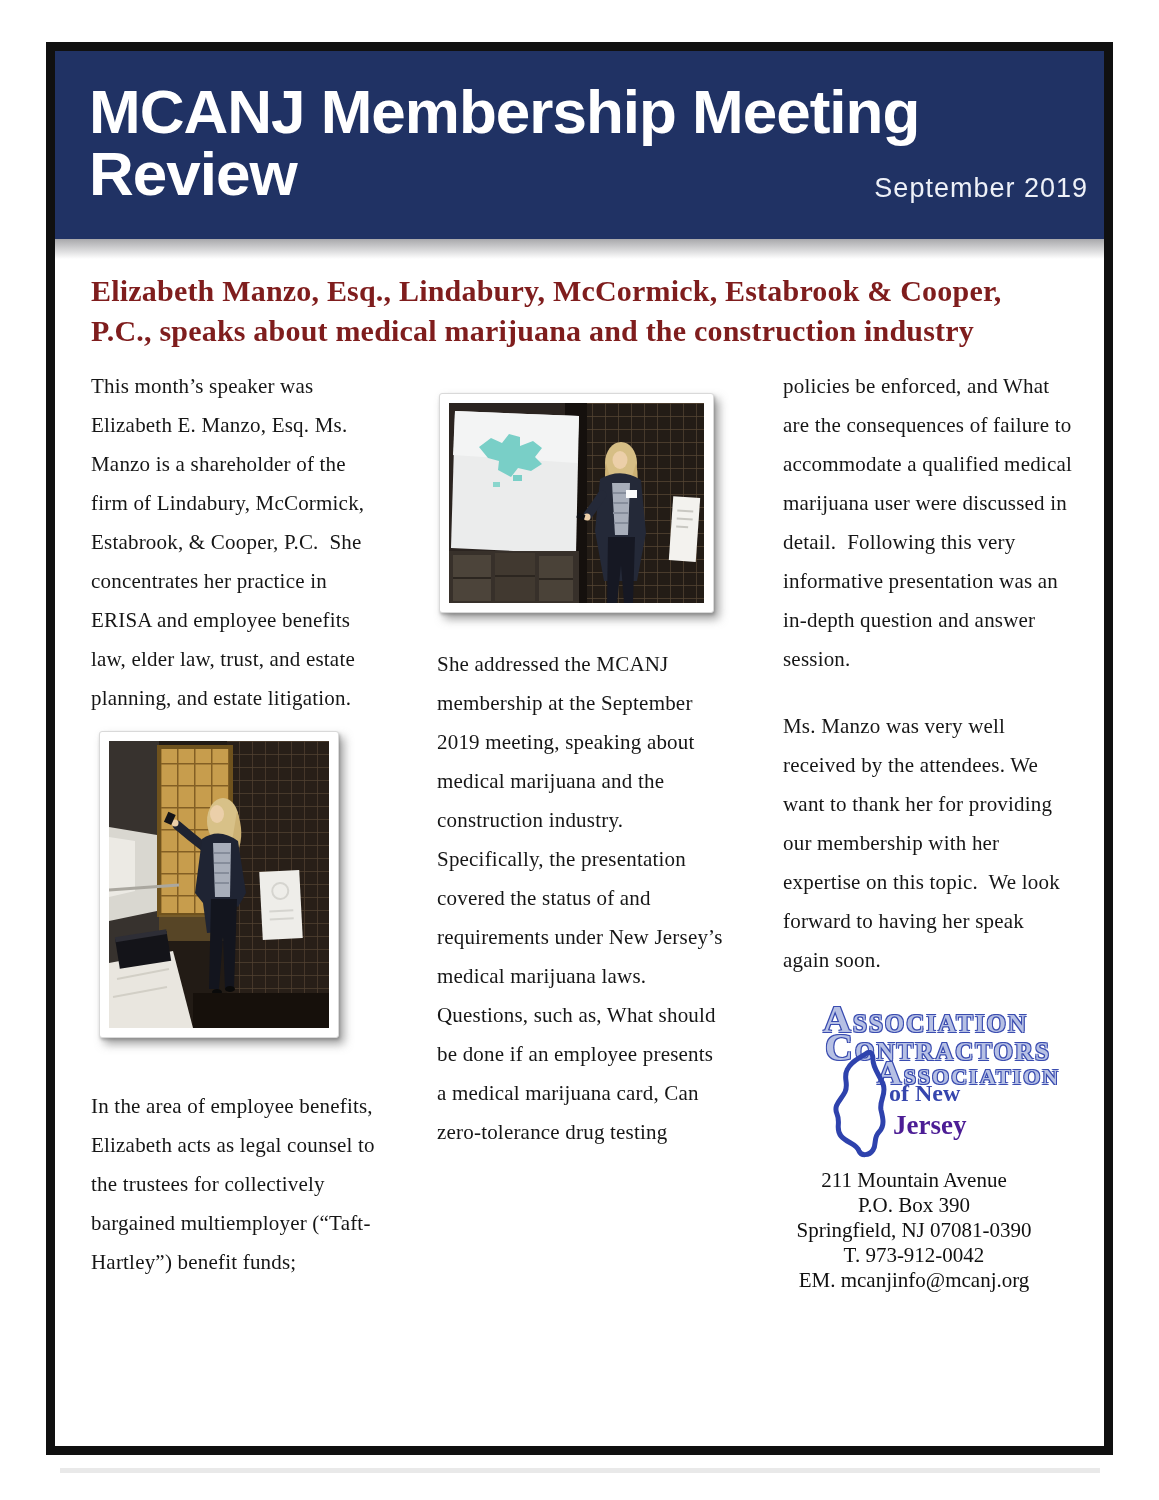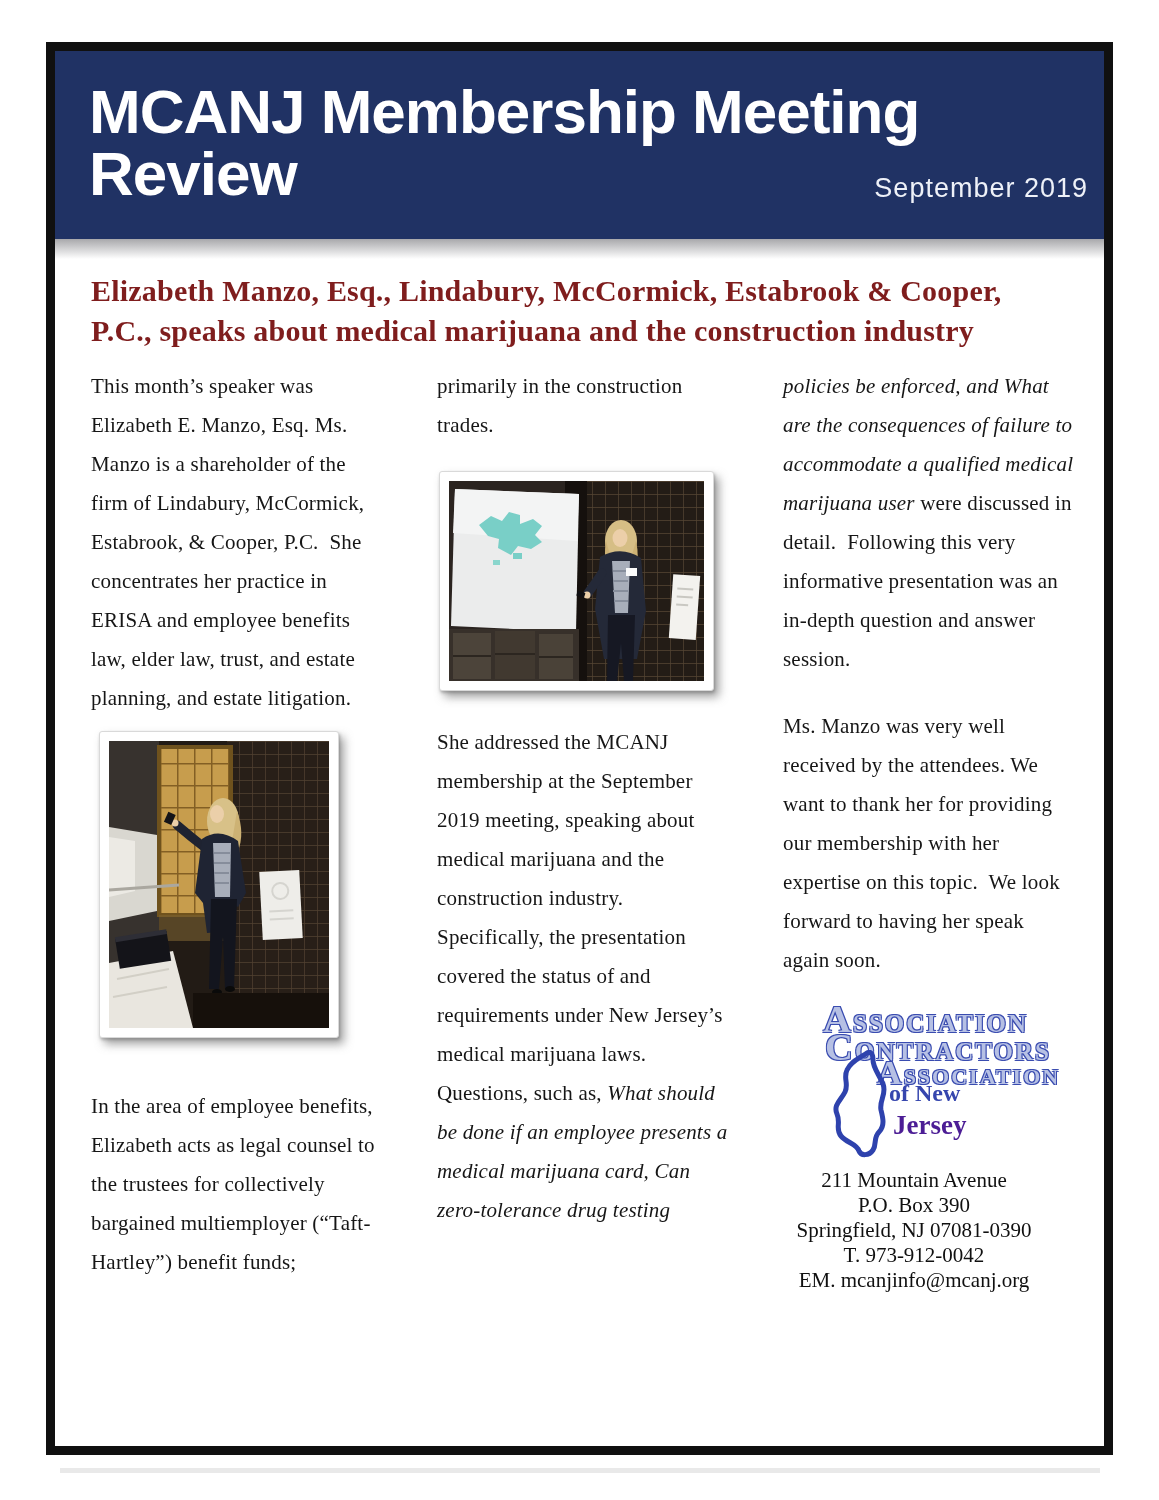--- a/index.html
+++ b/index.html
@@ -16,21 +16,21 @@
            font-size:27px;letter-spacing:1px;color:#eef1f8;}
   .band-shadow{height:20px;background:linear-gradient(#a8a8ab,rgba(255,255,255,0));}
 
   
   .headline{margin:12px 56px 0 36px;font-size:30px;line-height:40px;font-weight:bold;
             color:#7f1d1d;letter-spacing:.2px;}
 
   
   .cols{display:grid;grid-template-columns:repeat(3,1fr);column-gap:55px;margin:16px 30px 0 36px;}
   .cols p{margin:0;font-size:21px;line-height:39px;white-space:pre-wrap;letter-spacing:.2px;}
-  .it{font-style:italic;}
+  .it{}
   .mt-sm{margin-top:28px!important;}
   .mt-md{margin-top:45px!important;}
 
   
   .photo{background:#fff;border:1px solid #d9d9d9;border-radius:3px;padding:9px;
          box-shadow:5px 6px 10px rgba(100,100,100,.6),1px 2px 3px rgba(130,130,130,.5);
          display:inline-block;line-height:0;}
   .photo svg{display:block;}
   .photo.portrait{margin:13px 0 0 8px;}
   .photo.landscape{margin:26px 0 0 2px;}
@@ -117,21 +117,20 @@
             <rect x="8" y="192" width="52" height="5" fill="#2e2e36"></rect>
           </g>
           <rect x="84" y="252" width="136" height="35" fill="#16100b"></rect>
         </svg>
       </div>
 
       <p class="mt-md">In the area of employee benefits, Elizabeth acts as legal counsel to the trustees for collectively bargained multiemployer (“Taft-Hartley”) benefit funds;</p>
     </div>
 
     <div>
-      <p>primarily in the construction trades.</p>
 
       <div class="photo landscape" aria-label="Speaker beside a projection screen showing a teal map slide">
         <svg viewBox="0 0 255 200" width="255" height="200">
           <defs>
             <pattern id="gridA" width="13" height="13" patternUnits="userSpaceOnUse">
               <path d="M13 0H0V13" fill="none" stroke="#6a573f" stroke-width="1.4"></path>
             </pattern>
           </defs>
           <rect width="255" height="200" fill="#2b2420"></rect>
           <rect x="130" width="125" height="200" fill="#231c16"></rect>

